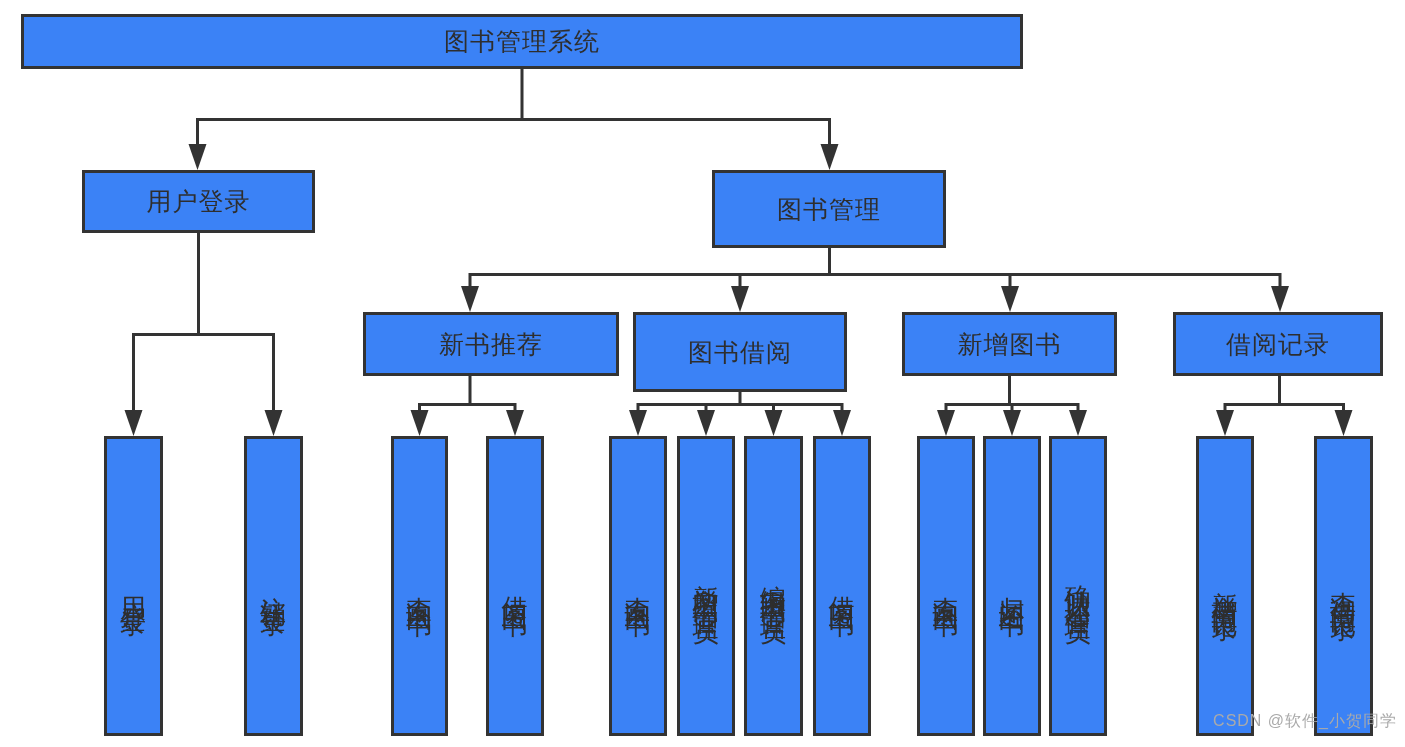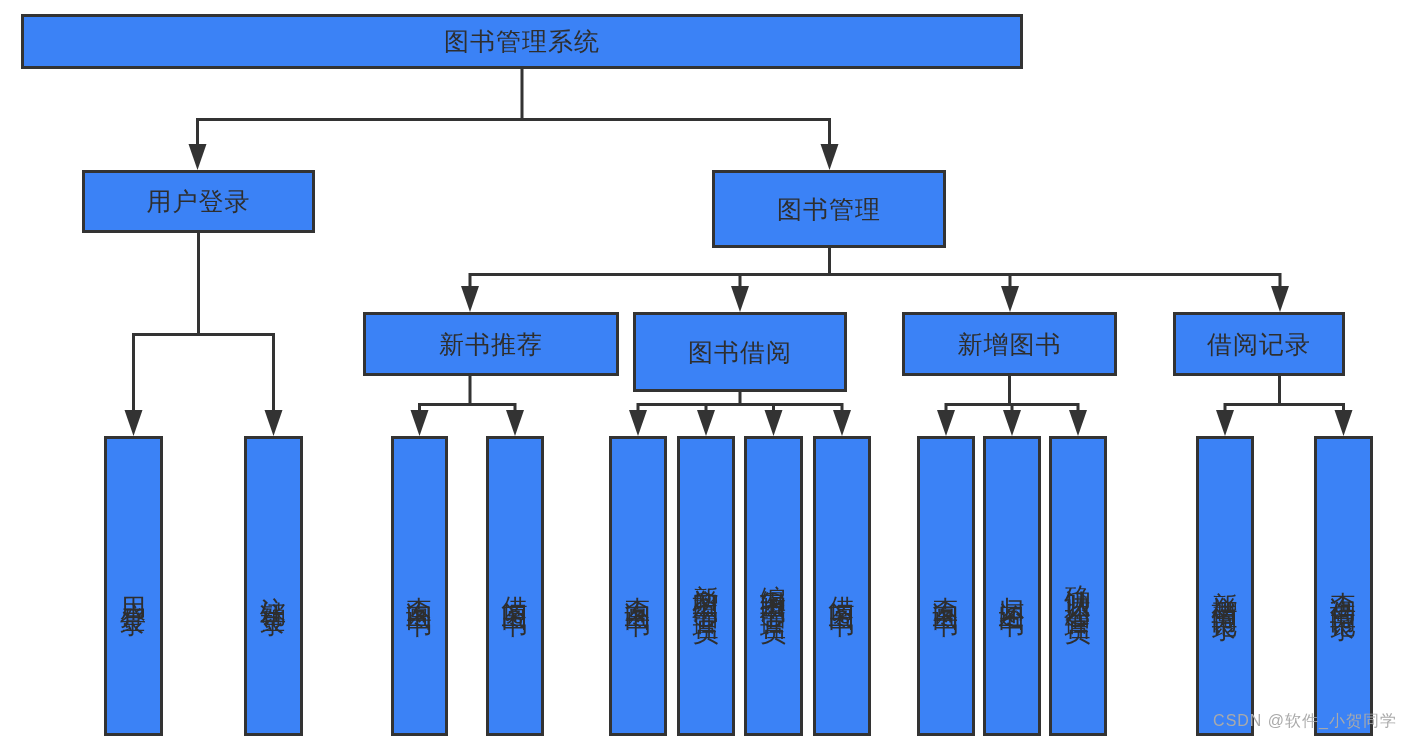--- a/index.html
+++ b/index.html
@@ -105,21 +105,21 @@
   </svg>
 
   <div class="box hbox" style="left:21px; top:14px; width:1002px; height:55px;">图书管理系统</div>
 
   <div class="box hbox" style="left:82px; top:170px; width:233px; height:63px;">用户登录</div>
   <div class="box hbox" style="left:712px; top:170px; width:234px; height:78px;">图书管理</div>
 
   <div class="box hbox" style="left:363px; top:312px; width:256px; height:64px;">新书推荐</div>
   <div class="box hbox" style="left:633px; top:312px; width:214px; height:80px;">图书借阅</div>
   <div class="box hbox" style="left:902px; top:312px; width:215px; height:64px;">新增图书</div>
-  <div class="box hbox" style="left:1173px; top:312px; width:172px; height:64px;">借阅记录</div>
+  <div class="box hbox" style="left:1173px; top:312px; width:210px; height:64px;">借阅记录</div>
 
   <div class="box vbox" style="left:104px; top:436px; width:59px; height:300px;">用户登录</div>
   <div class="box vbox" style="left:244px; top:436px; width:59px; height:300px;">注销登录</div>
 
   <div class="box vbox" style="left:391px; top:436px; width:57px; height:300px;">查询图书</div>
   <div class="box vbox" style="left:486px; top:436px; width:58px; height:300px;">借阅图书</div>
 
   <div class="box vbox" style="left:609px; top:436px; width:58px; height:300px;">查询图书</div>
   <div class="box vbox" style="left:677px; top:436px; width:58px; height:300px;">新增图书（管理员）</div>
   <div class="box vbox" style="left:744px; top:436px; width:59px; height:300px;">编辑图书（管理员）</div>

